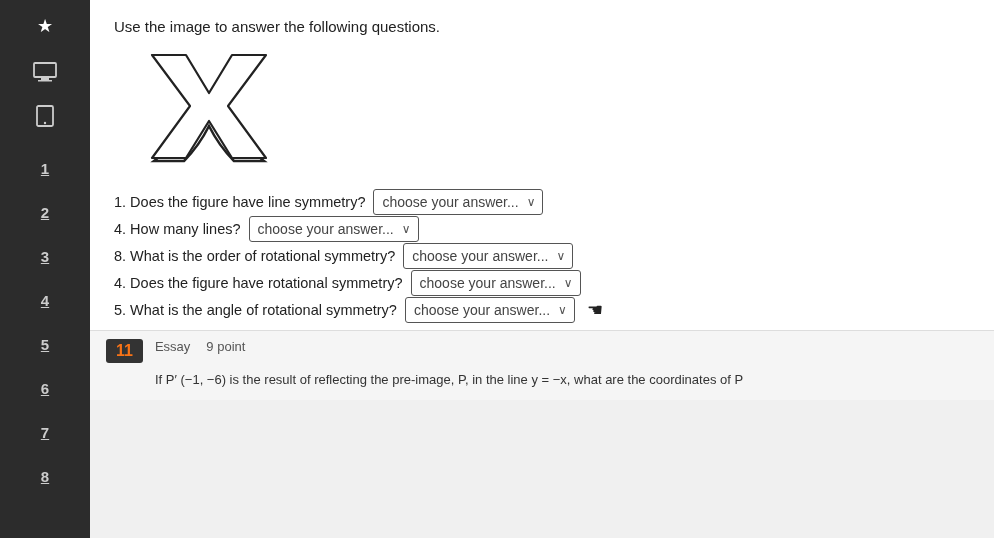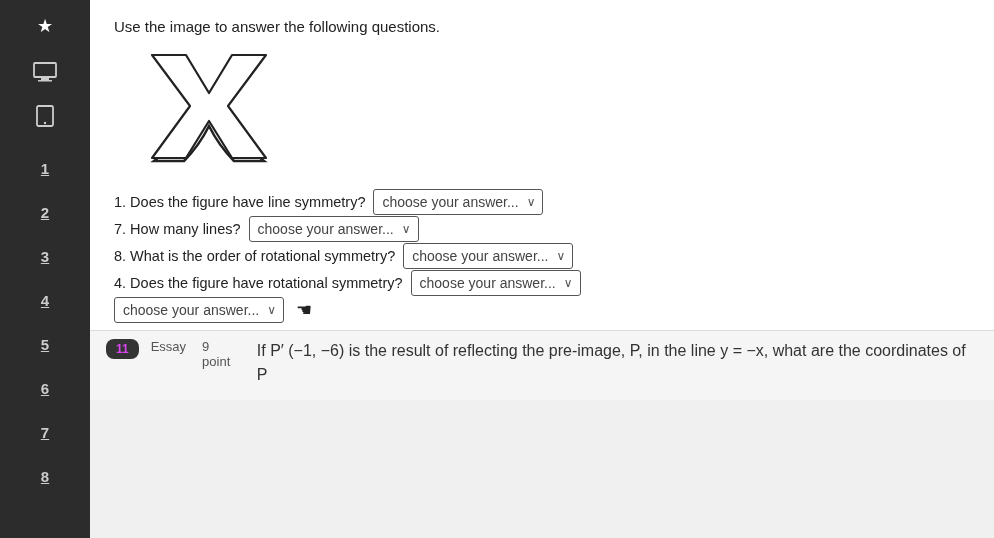--- a/index.html
+++ b/index.html
@@ -157,43 +157,43 @@
       border-top: 1px solid #ddd;
       padding: 8px 16px;
       display: flex;
       align-items: flex-start;
       gap: 12px;
       min-height: 70px;
     }
 
     .question-number-badge {
       background: #333;
-      color: #d946ef;
-      font-size: 12px;
+      color: #f97316;
+      font-size: 16px;
       font-weight: bold;
       padding: 3px 10px;
-      border-radius: 8px;
+      border-radius: 3px;
       flex-shrink: 0;
     }
 
     .bottom-meta {
       display: flex;
-      flex-direction: row;
+      flex-direction: column;
       gap: 16px;
     }
 
     .essay-label {
       font-size: 13px;
       color: #555;
       display: flex;
       gap: 16px;
     }
 
     .essay-text {
-      font-size: 16px;
+      font-size: 13px;
       color: #333;
       line-height: 1.5;
     }
   </style>
 </head>
 <body>
 
 <div class="sidebar">
   <div class="sidebar-top-icon">★</div>
   <div class="sidebar-icon-monitor">
@@ -243,21 +243,21 @@
         <div class="select-wrapper">
           <select class="answer-select">
             <option value="">choose your answer...</option>
             <option value="yes">Yes</option>
             <option value="no">No</option>
           </select>
         </div>
       </div>
 
       <div class="question-row">
-        <span class="question-label">7. How many lines?</span>
+        <span class="question-label">4. How many lines?</span>
         <div class="select-wrapper">
           <select class="answer-select">
             <option value="">choose your answer...</option>
             <option value="0">0</option>
             <option value="1">1</option>
             <option value="2">2</option>
             <option value="4">4</option>
           </select>
         </div>
       </div>
@@ -279,20 +279,21 @@
         <div class="select-wrapper">
           <select class="answer-select">
             <option value="">choose your answer...</option>
             <option value="yes">Yes</option>
             <option value="no">No</option>
           </select>
         </div>
       </div>
 
       <div class="question-row">
+        <span class="question-label">5. What is the angle of rotational symmetry?</span>
         <div class="select-wrapper">
           <select class="answer-select">
             <option value="">choose your answer...</option>
             <option value="90">90°</option>
             <option value="180">180°</option>
             <option value="270">270°</option>
             <option value="360">360°</option>
           </select>
         </div>
         <span style="font-size:18px; margin-left:4px;">☚</span>

